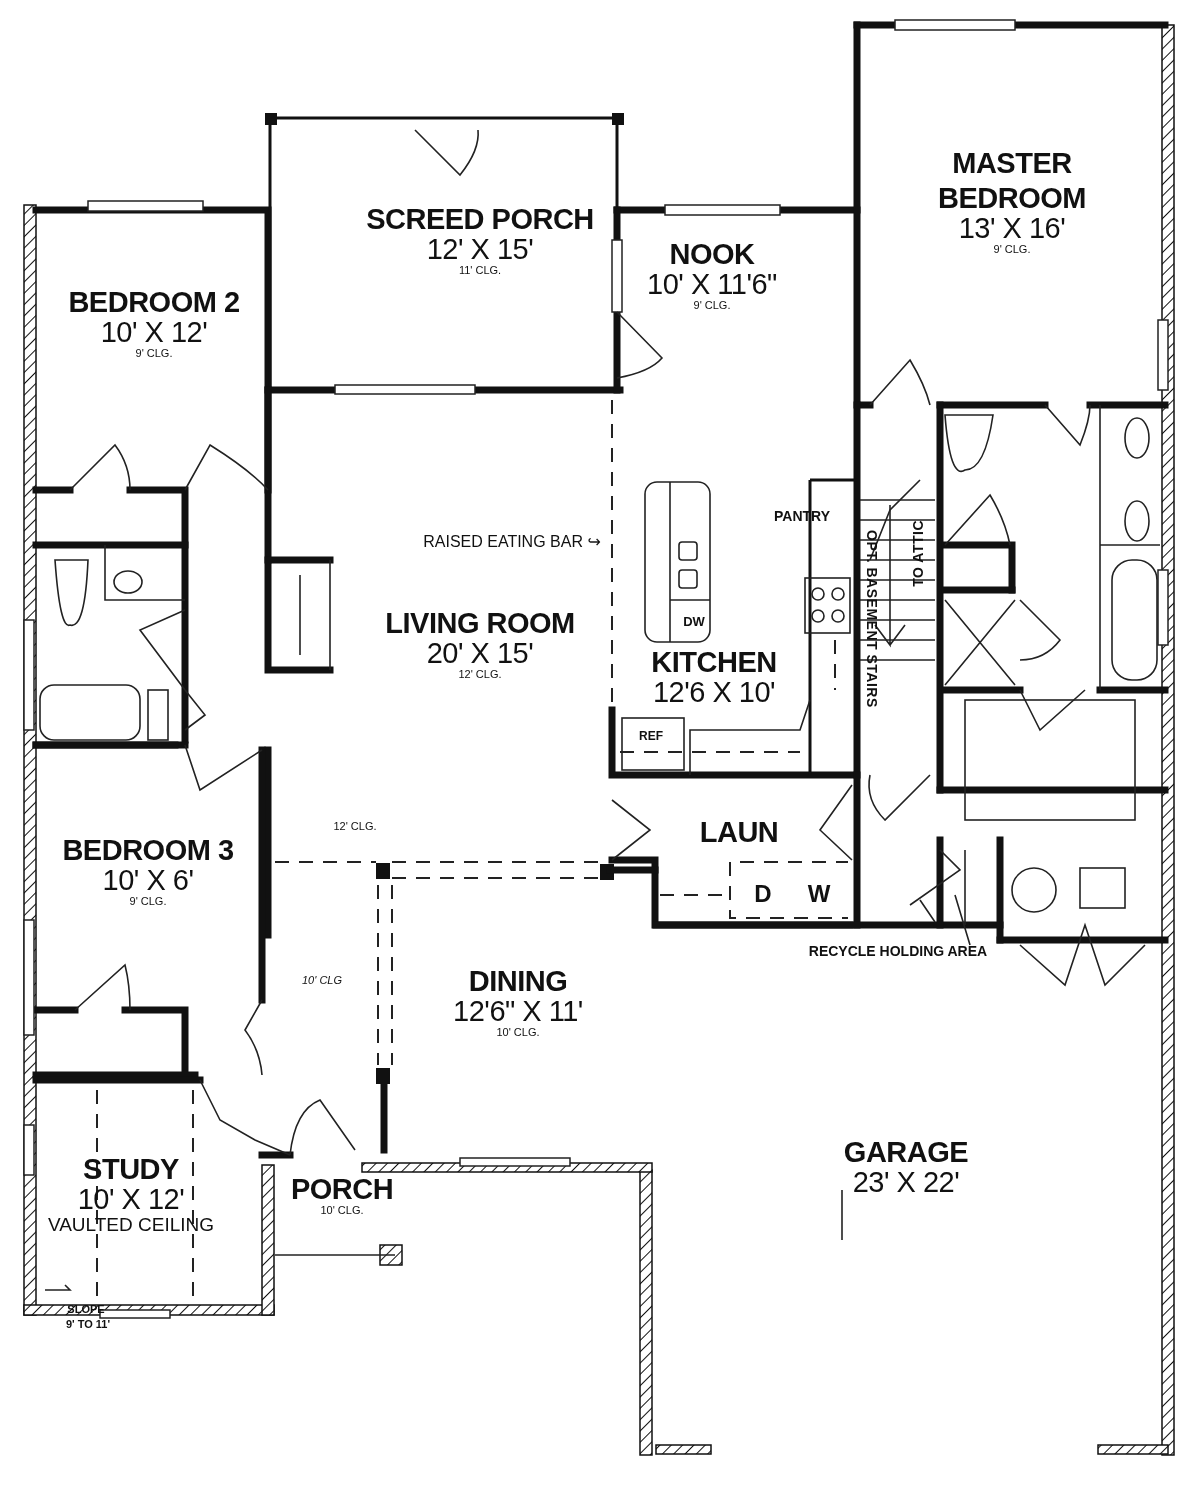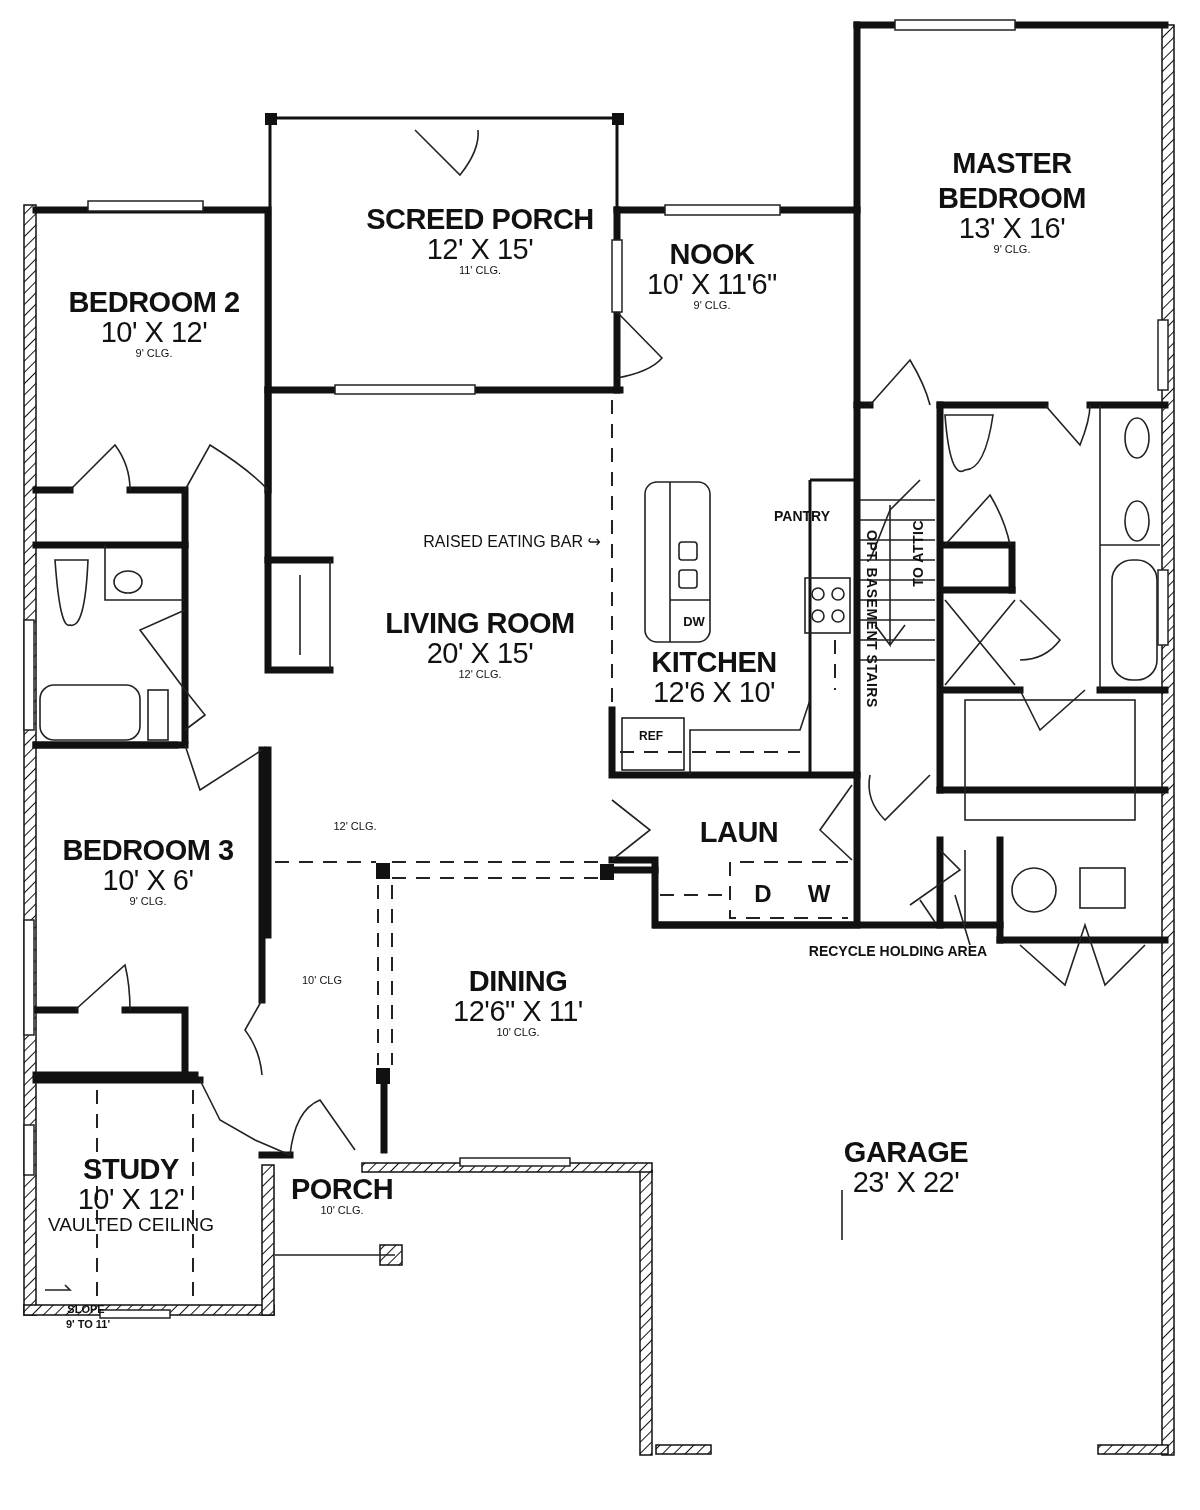--- a/index.html
+++ b/index.html
@@ -251,15 +251,15 @@
 <div class="lbl sm" style="left:512px; top:532px;"><span>RAISED EATING BAR</span> <span>↪</span></div>
 <div class="lbl tiny" style="left:802px; top:508px; font-size:14px;">PANTRY</div>
 <div class="lbl tiny" style="left:694px; top:614px;">DW</div>
 <div class="lbl tiny" style="left:651px; top:729px; font-size:12px;">REF</div>
 <div class="lbl" style="left:763px; top:880px; font-weight:bold; font-size:24px;">D</div>
 <div class="lbl" style="left:819px; top:880px; font-weight:bold; font-size:24px;">W</div>
 <div class="vert" style="left:910px; top:520px; transform: rotate(180deg);">TO ATTIC</div>
 <div class="vert" style="left:864px; top:530px;">OPT. BASEMENT STAIRS</div>
 <div class="lbl tiny" style="left:898px; top:943px; font-size:14px;">RECYCLE HOLDING AREA</div>
 <div class="lbl rc" style="left:355px; top:820px;">12' CLG.</div>
-<div class="lbl rc" style="left:322px; top:974px;">10' CLG</div>
+<div class="lbl rc" style="left:322px; top:974px;font-style:italic;">10' CLG</div>
 <div class="lbl tiny" style="left:86px; top:1303px; font-size:11px;">SLOPE</div>
 <div class="lbl tiny" style="left:88px; top:1318px; font-size:11px;">9' TO 11'</div>
 
 </body></html>

